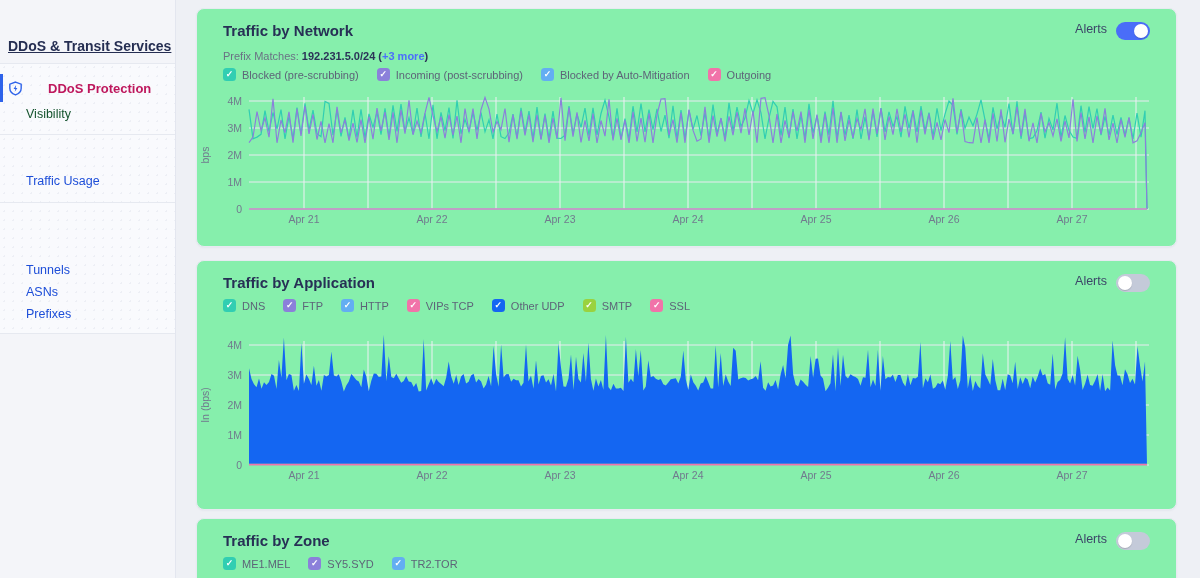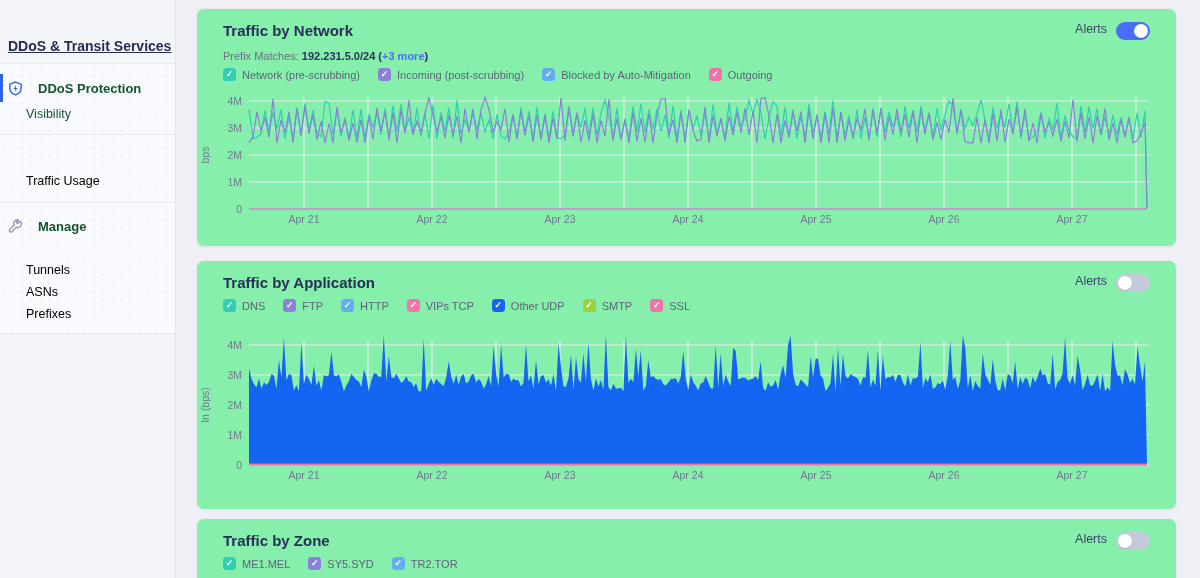--- a/index.html
+++ b/index.html
@@ -13,23 +13,23 @@
   .menu-block{position:absolute;left:0;top:63px;width:175px;height:270px;
     background:#f9fafd;border-bottom:1px solid #e6e9f0;
     background-image:radial-gradient(#edeff5 1px,transparent 1px);background-size:9px 9px;}
   .select-box{position:absolute;left:8px;top:4px;width:154px;height:24px;box-sizing:border-box;
     background:#fff;border:1px solid #ccd2e0;border-radius:6px;display:flex;align-items:center;
     gap:7px;padding:0 8px;font-size:12px;font-weight:700;color:#2b3357;cursor:pointer;}
   .select-box .lbl{flex:1;}
   .sb-title{position:absolute;left:8px;top:38px;font-size:14px;font-weight:700;color:#252e52;text-decoration:underline;}
   .sb-div{position:absolute;left:0;width:175px;border-top:1px solid #e6e9f0;}
   .nav-item{position:absolute;left:0;width:175px;height:28px;display:flex;align-items:center;
-    gap:15px;padding-left:8px;box-sizing:border-box;font-size:13px;font-weight:700;color:#14532d;cursor:pointer;}
+    gap:25px;padding-left:8px;box-sizing:border-box;font-size:13px;font-weight:700;color:#be185d;cursor:pointer;}
   .nav-item.active{border-left:3px solid #2e63ea;padding-left:5px;}
-  .nav-sub{position:absolute;left:26px;font-size:12.5px;color:#000000;cursor:pointer;}
+  .nav-sub{position:absolute;left:26px;font-size:12.5px;color:#1d4ed8;cursor:pointer;}
   .nav-sub.active{color:#14532d;}
   
   .card{position:absolute;left:196px;width:981px;background:#86efac;border:1px solid #e7eaf1;
     border-radius:8px;box-sizing:border-box;box-shadow:0 1px 2px rgba(25,35,70,.04);}
   #card-network{top:8px;height:239px;}
   #card-app{top:260px;height:250px;}
   #card-zone{top:518px;height:140px;}
   .card-title{position:absolute;left:26px;top:13px;font-size:15px;font-weight:700;color:#273055;}
   .alerts{position:absolute;right:26px;top:13px;display:flex;align-items:flex-start;gap:9px;
     font-size:12.5px;color:#3c4668;}
@@ -71,46 +71,40 @@
       <polygon points="7.6,3.8 5.2,7.4 6.8,7.4 6.3,10.1 8.8,6.5 7.2,6.5" fill="#2e63ea"></polygon>
     </svg>
     <span>DDoS Protection</span>
   </div>
   <div class="nav-sub active" style="top:107px">Visibility</div>
   <div class="sb-div" style="top:134px"></div>
 
   <div class="nav-sub" style="top:174px">Traffic Usage</div>
   <div class="sb-div" style="top:202px"></div>
 
-  <div class="nav-item" style="top:212px">
-    <svg width="15" height="15" viewBox="0 0 14 14">
-      <path d="M12.4 3.6 a3.4 3.4 0 0 1 -4.6 4.1 l-4.1 4.1 a1.5 1.5 0 0 1 -2.1 -2.1 l4.1 -4.1 a3.4 3.4 0 0 1 4.1 -4.6 l-2 2 1.2 1.2 2 -2 c0.6 0.4 1.1 0.8 1.4 1.4 z" fill="none" stroke="#8b93a9" stroke-width="1.2" stroke-linejoin="round"></path>
-    </svg>
-    <span>Manage</span>
-  </div>
   <div class="nav-sub" style="top:263px">Tunnels</div>
   <div class="nav-sub" style="top:285px">ASNs</div>
   <div class="nav-sub" style="top:307px">Prefixes</div>
 </div>
 
 <div class="card" id="card-network">
   <div class="card-title">Traffic by Network</div>
   <div class="alerts">
     <span>Alerts</span>
     <div class="toggle on">
         <div class="knob"></div>
       </div>
   </div>
   <div class="prefix-line">
     <span>Prefix Matches: </span><b>192.231.5.0/24</b><span class="paren"> (</span><a>+3 more</a><span class="paren">)</span>
   </div>
   <div class="legend">
       <span class="legend-item">
         <span class="legend-check" style="background: rgb(49, 206, 178);">✓</span>
-        <span>Network (pre-scrubbing)</span>
+        <span>Blocked (pre-scrubbing)</span>
       </span>
       <span class="legend-item">
         <span class="legend-check" style="background: rgb(139, 128, 218);">✓</span>
         <span>Incoming (post-scrubbing)</span>
       </span>
       <span class="legend-item">
         <span class="legend-check" style="background: rgb(99, 174, 242);">✓</span>
         <span>Blocked by Auto-Mitigation</span>
       </span>
       <span class="legend-item">

